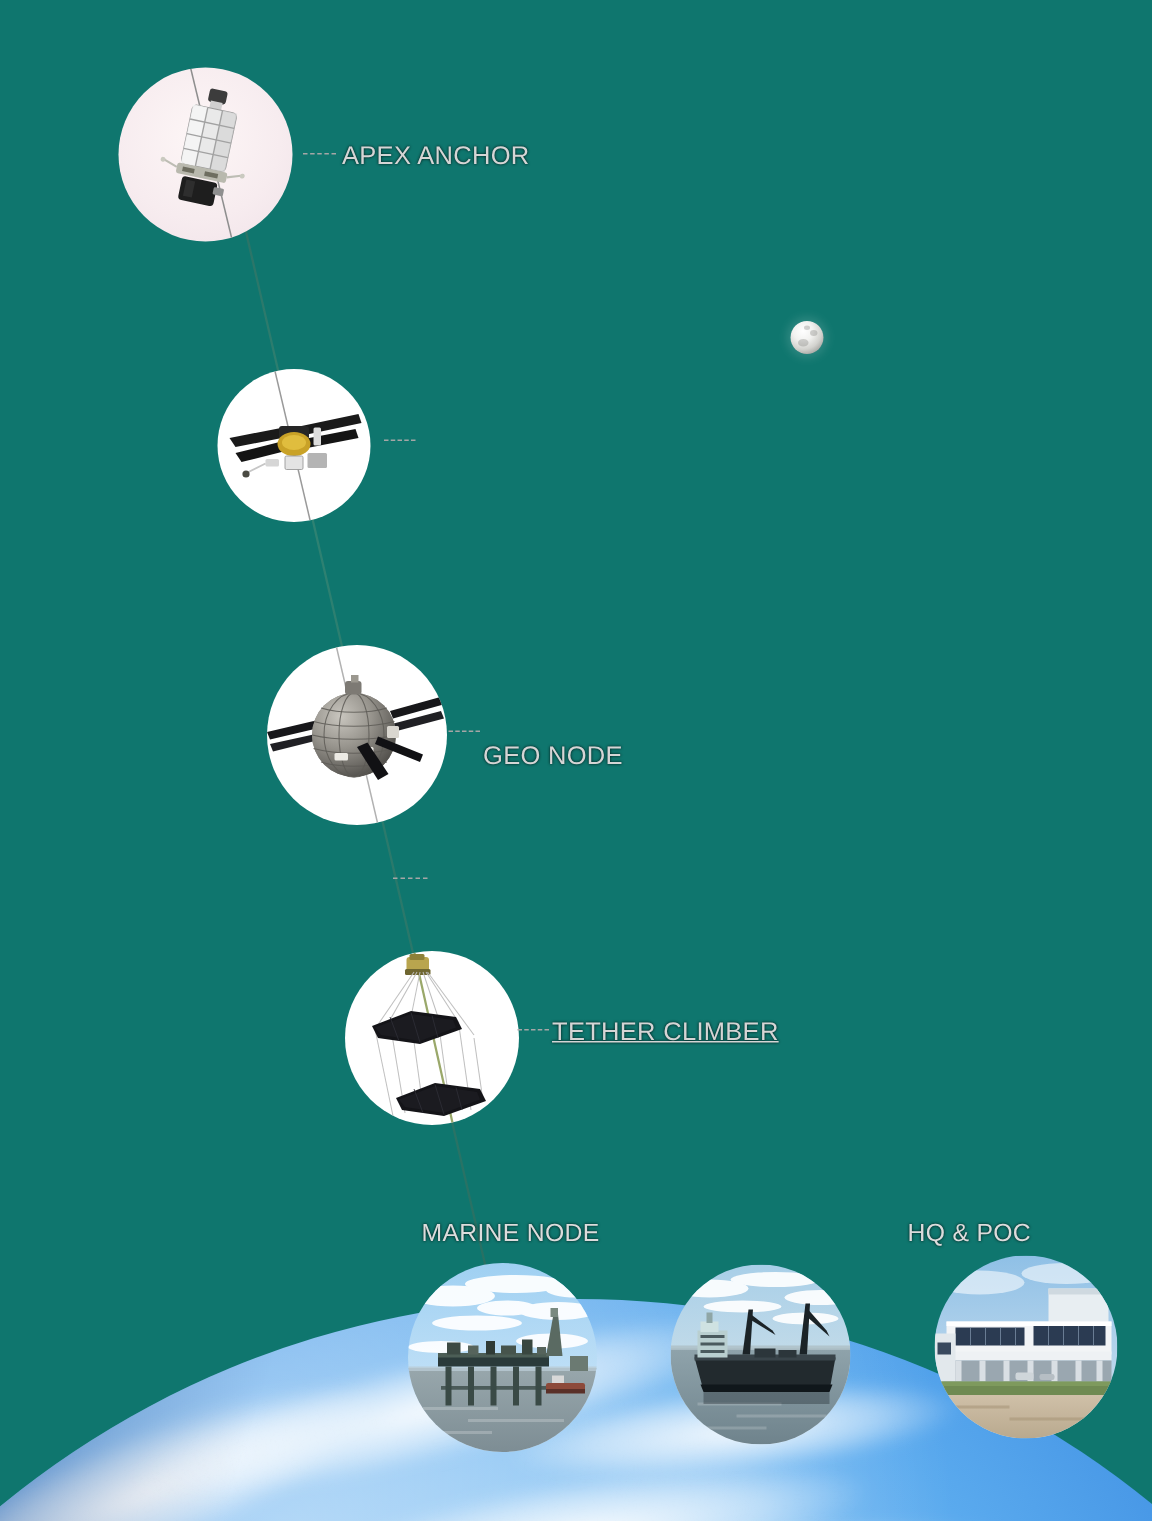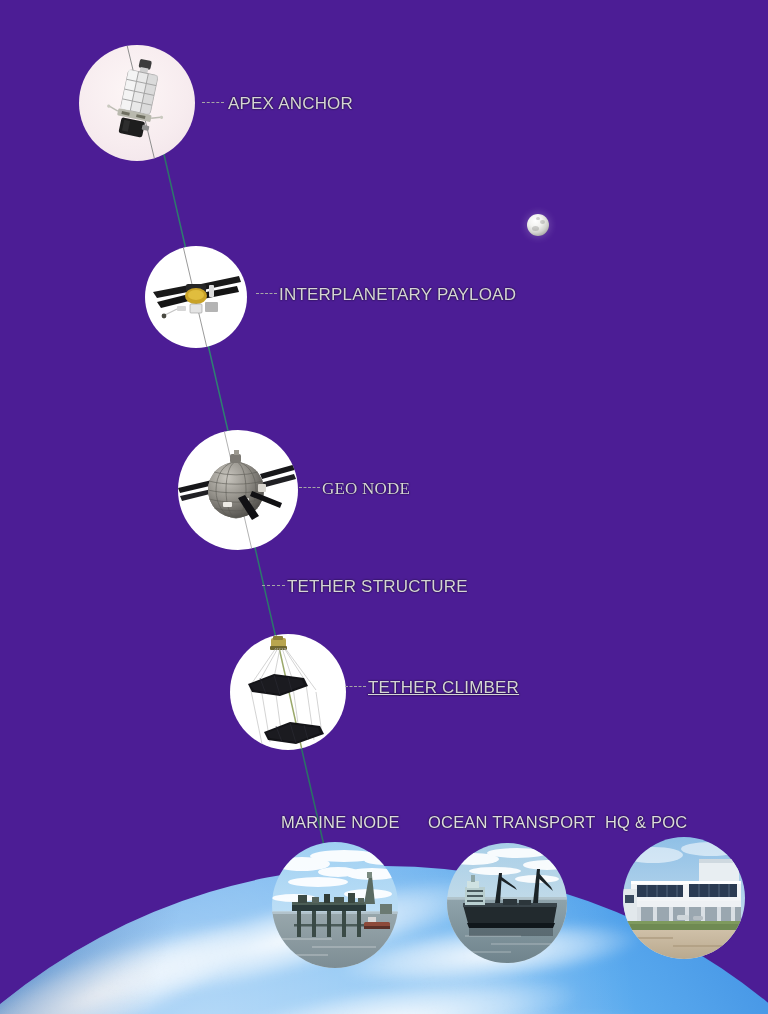--- a/index.html
+++ b/index.html
@@ -10,21 +10,21 @@
   body {
     width: 768px;
     height: 1014px;
     font-family: "Liberation Sans", sans-serif;
     overflow: hidden;
   }
   #stage {
     position: relative;
     width: 768px;
     height: 1014px;
-    background: #4c1d95;
+    background: #0f766e;
     overflow: hidden;
   }
 
   
   .earth-wrap {
     position: absolute;
     left: -220px;
     top: 866px;
     width: 1210px;
     height: 1210px;
@@ -215,21 +215,20 @@
         <rect x="10" y="4" width="13" height="10" rx="1" fill="#b4b4b4"></rect>
         <rect x="-18" y="8" width="9" height="5" rx="1" fill="#d6d6d6"></rect>
 
         <line x1="-18" y1="11" x2="-30" y2="17" stroke="#c6c6c6" stroke-width="1.3"></line>
         <circle cx="-31" cy="18" r="2.4" fill="#4a4a42"></circle>
         <rect x="14" y="-13" width="5" height="12" rx="1" fill="#dcdcdc"></rect>
       </g>
     </svg>
   </div>
   <div class="leader" style="left:256px; top:293px; width:21px;"></div>
-  <div class="label" style="left:279px; top:285px;">INTERPLANETARY PAYLOAD</div>
 
   <div class="node node-white" style="left:178px; top:430px; width:120px; height:120px;">
     <svg viewBox="0 0 120 120" width="120" height="120" xmlns="http://www.w3.org/2000/svg">
       <line x1="46" y1="0" x2="74" y2="120" stroke="#b2b2b2" stroke-width="1"></line>
       <g transform="translate(58,60)">
 
         <polygon points="-58,-2 -24,-10 -22,-5 -56,3" fill="#17171a"></polygon>
         <polygon points="-56,6  -24,-1 -22,3  -54,11" fill="#202024"></polygon>
         <polygon points="24,-16 60,-26 62,-21 26,-11" fill="#17171a"></polygon>
         <polygon points="24,-7  58,-16 60,-11 26,-2" fill="#202024"></polygon>
@@ -265,24 +264,23 @@
         <rect x="-13" y="12" width="9" height="5" rx="1" fill="#eceae4"></rect>
         <rect x="5" y="8" width="8" height="5" rx="1" fill="#eceae4"></rect>
         <rect x="22" y="-6" width="8" height="8" rx="1" fill="#d9d6cf"></rect>
 
         <polygon points="2,8 16,30 23,26 9,5" fill="#111114"></polygon>
         <polygon points="14,6 44,18 46,13 16,1" fill="#111114"></polygon>
       </g>
     </svg>
   </div>
   <div class="leader" style="left:299px; top:487px; width:21px;"></div>
-  <div class="label" style="left:322px; top:479px;font-family:Liberation Serif, serif;">GEO NODE</div>
+  <div class="label" style="left:322px; top:494px;">GEO NODE</div>
 
   <div class="leader" style="left:262px; top:585px; width:23px;"></div>
-  <div class="label" style="left:287px; top:577px;">TETHER STRUCTURE</div>
 
   <div class="node node-white" style="left:230px; top:634px; width:116px; height:116px;">
     <svg viewBox="0 0 116 116" width="116" height="116" xmlns="http://www.w3.org/2000/svg">
 
       <line x1="46" y1="0" x2="72" y2="116" stroke="#9aa86a" stroke-width="1.5"></line>
 
       <g transform="translate(48,8)">
         <rect x="-7" y="-4" width="15" height="10" rx="2" fill="#b9a54e"></rect>
         <rect x="-5" y="-6" width="10" height="4" rx="1" fill="#8d8039"></rect>
         <rect x="-8" y="4" width="17" height="4" rx="1" fill="#6f6630"></rect>
@@ -381,21 +379,20 @@
       <rect x="108" y="62" width="12" height="10" fill="#6b7a72"></rect>
 
       <g fill="#ffffff" opacity="0.22">
         <rect x="10" y="96" width="50" height="2"></rect>
         <rect x="40" y="104" width="64" height="2"></rect>
         <rect x="16" y="112" width="40" height="2"></rect>
       </g>
     </svg>
   </div>
 
-  <div class="label bottom" style="left:428px; top:813px;">OCEAN TRANSPORT</div>
   <div class="node node-photo" style="left:447px; top:843px; width:120px; height:120px;">
     <svg viewBox="0 0 120 120" width="120" height="120" xmlns="http://www.w3.org/2000/svg">
       <defs>
         <linearGradient id="otSky" x1="0" y1="0" x2="0" y2="1">
           <stop offset="0%" stop-color="#a8cfe8"></stop>
           <stop offset="70%" stop-color="#ccdfe9"></stop>
           <stop offset="100%" stop-color="#dfeaee"></stop>
         </linearGradient>
         <linearGradient id="otSea" x1="0" y1="0" x2="0" y2="1">
           <stop offset="0%" stop-color="#8fa3ab"></stop>

